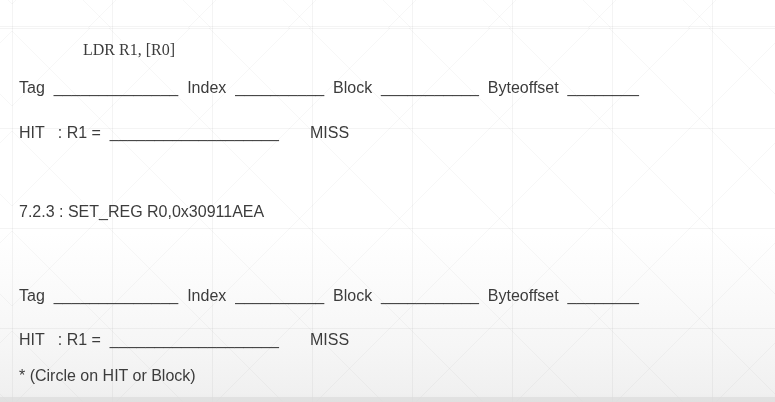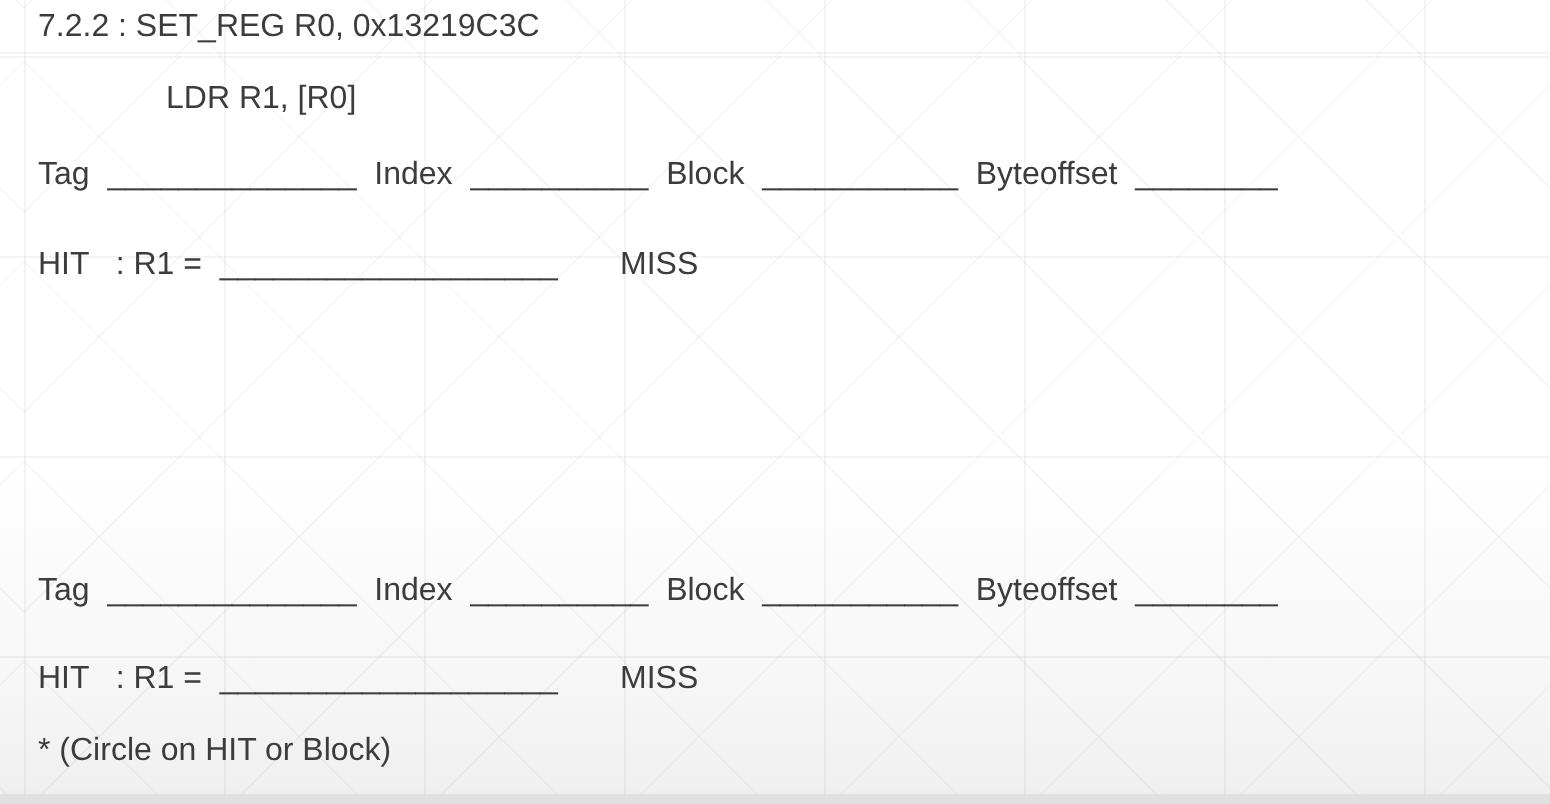--- a/index.html
+++ b/index.html
@@ -26,44 +26,45 @@
     position: absolute;
     left: 19px;
     height: 20px;
     line-height: 20px;
     font-size: 16px;
     color: #3c3c3c;
     white-space: pre;
   }
   .indent {
     left: 83px;
+    font-family: Liberation Serif, serif;
   }
   .bottom-strip {
     position: absolute;
     left: 0;
     bottom: 0;
     width: 775px;
     height: 5px;
     background: #dcdcdc;
     opacity: 0.75;
   }
 </style>
 </head>
 <body>
 
 <div class="page">
 
-  <div class="line" style="top:4px">7.2.2 : SET_REG R0, 0x13219C3C</div>
 
   <div class="line indent" style="top:40px">LDR R1, [R0]</div>
 
   <div class="line" style="top:78px">Tag  ______________  Index  __________  Block  ___________  Byteoffset  ________</div>
 
   <div class="line" style="top:123px">HIT   : R1 =  ___________________       MISS</div>
 
+  <div class="line" style="top:202px">7.2.3 : SET_REG R0,0x30911AEA</div>
 
 
   <div class="line" style="top:286px">Tag  ______________  Index  __________  Block  ___________  Byteoffset  ________</div>
 
   <div class="line" style="top:330px">HIT   : R1 =  ___________________       MISS</div>
 
   <div class="line" style="top:366px">* (Circle on HIT or Block)</div>
 
   <div class="bottom-strip"></div>
 </div>

